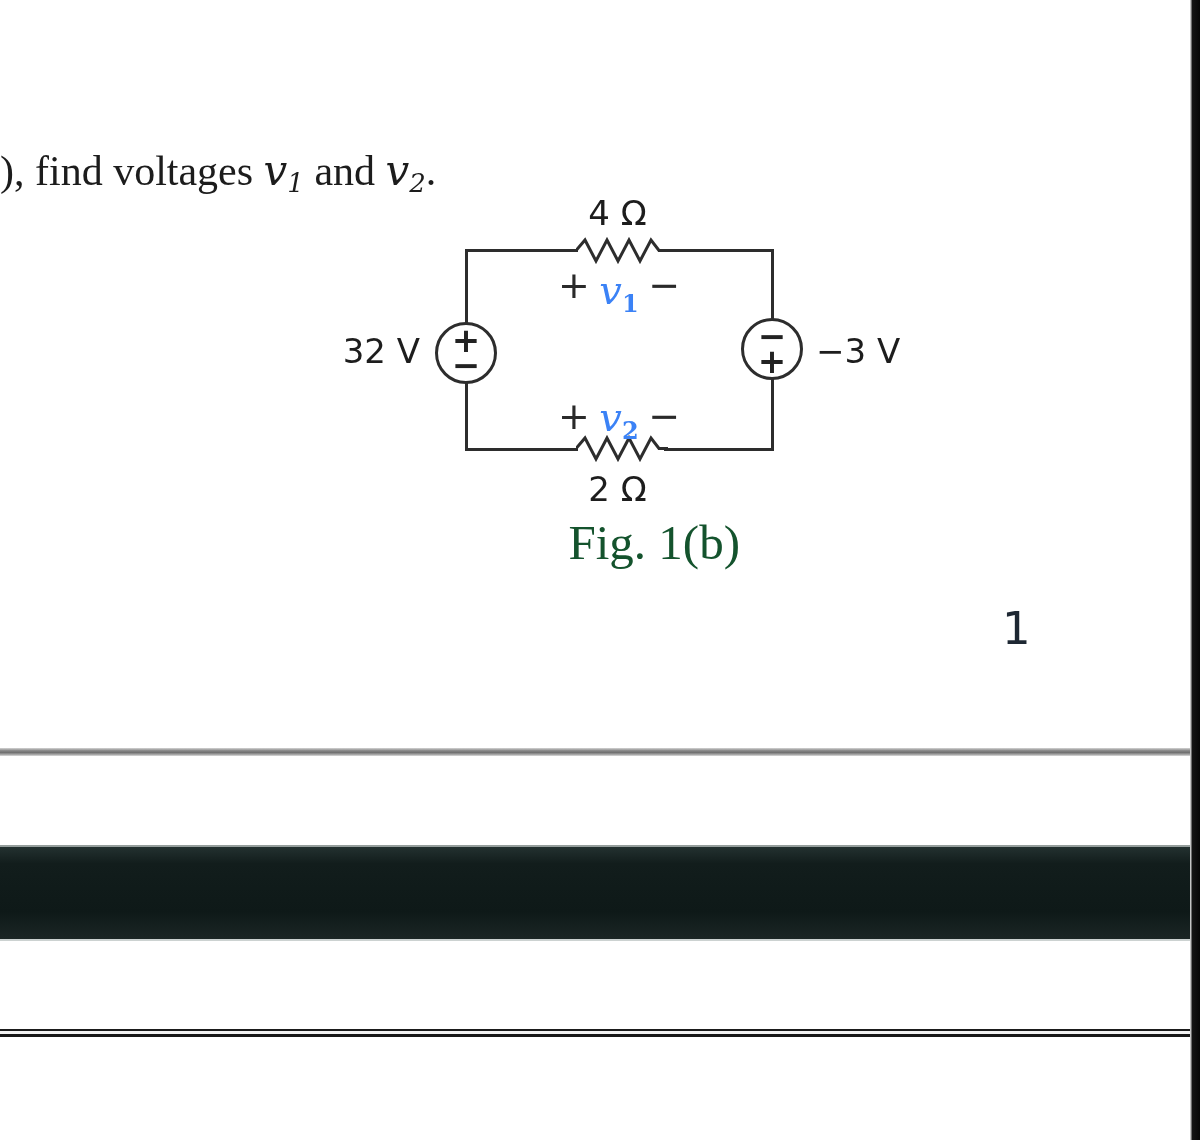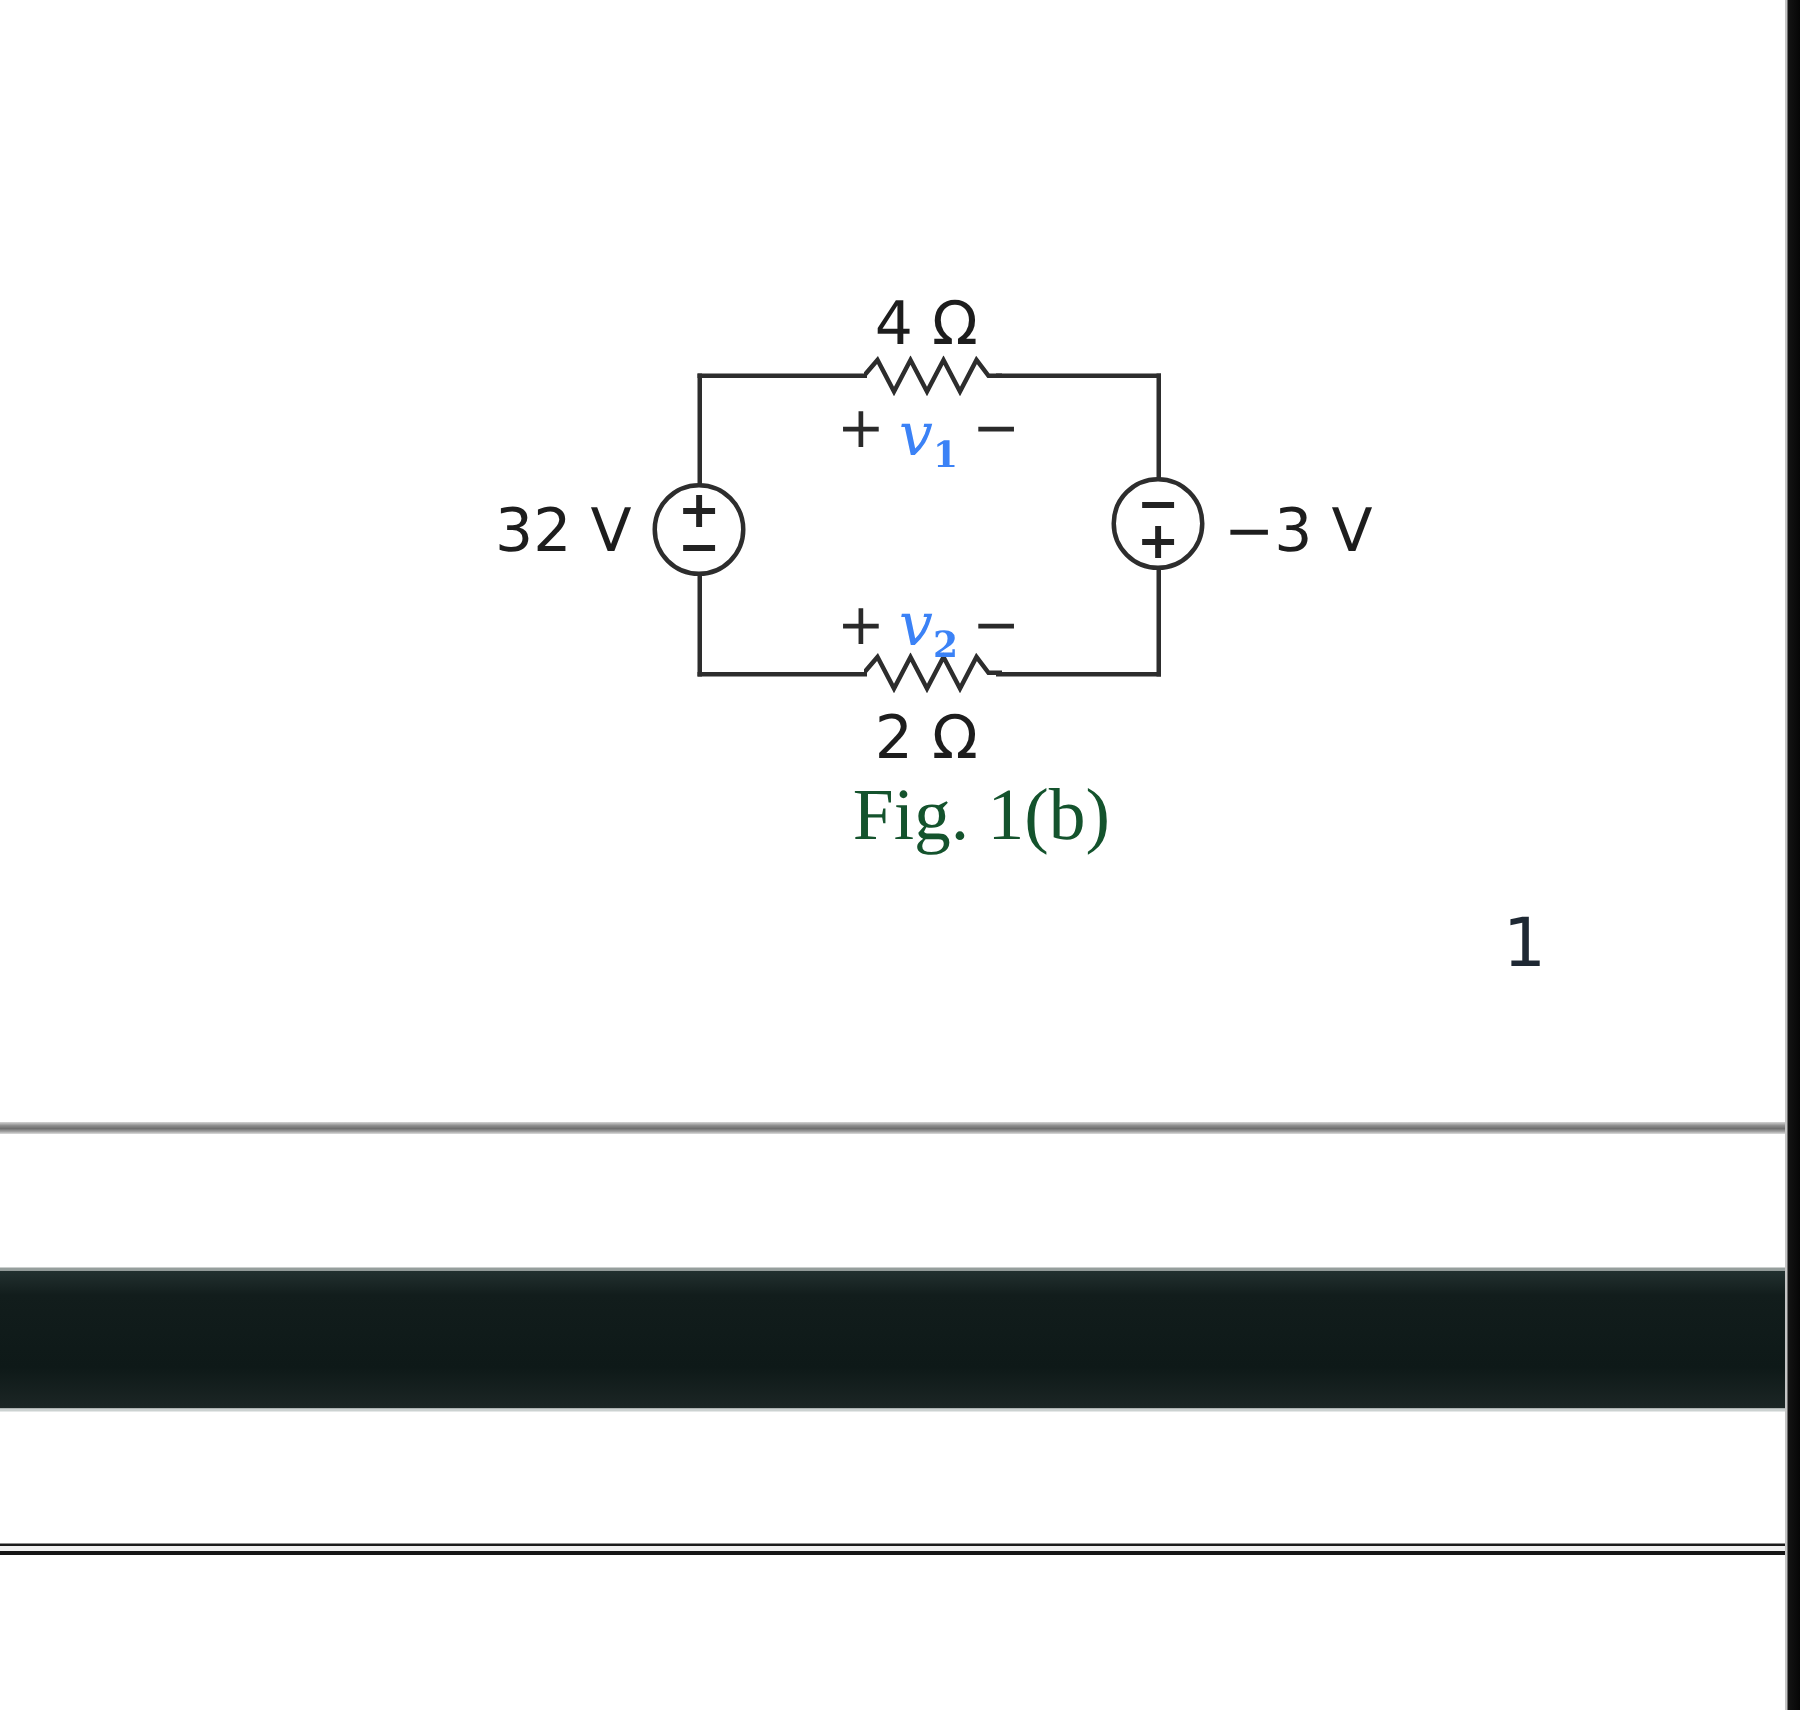--- a/index.html
+++ b/index.html
@@ -21,21 +21,21 @@
   .res-svg { position:absolute; width:92px; height:27px; }
 
   
   .source { position:absolute; width:62px; height:62px; border:3px solid #2d2d2d;
             border-radius:50%; background:#fff; display:flex; flex-direction:column;
             align-items:center; justify-content:center; }
   .source .sign { font-family:"DejaVu Sans", sans-serif; font-size:34px; font-weight:bold;
                   line-height:25px; color:#222; }
 
   
-  .lbl-sans { position:absolute; font-family:"DejaVu Sans", sans-serif; font-size:40px;
+  .lbl-sans { position:absolute; font-family:"DejaVu Sans", sans-serif; font-size:34px;
               color:#1d1d1d; line-height:1; white-space:nowrap; }
   .res-lbl  { width:125px; text-align:center; }
   .vrow { position:absolute; width:122px; height:44px; display:flex;
           justify-content:space-between; align-items:center; }
   .vrow .pm { font-family:"DejaVu Sans", sans-serif; font-size:38px; color:#2a2a2a; line-height:1; }
   .vrow .vname { font-family:"DejaVu Serif", serif; font-style:italic; font-size:40px;
                  color:#3b82f6; line-height:1; position:relative; }
   .vrow .vname sub { font-style:normal; font-weight:bold; font-size:24px;
                      line-height:0; vertical-align:-8px; }
   .vrow-1 .vname { top:5px; }
@@ -56,20 +56,23 @@
   .rule-double { position:absolute; left:0; top:1029px; width:1200px; height:9px;
                  background:linear-gradient(180deg,#1b1b1b 0px,#1b1b1b 2px,#f1f1f1 2px,#f1f1f1 5px,#161616 5px,#161616 8px,#ffffff 8px); }
   .edge-bar-right { position:absolute; left:1190px; top:0; width:10px; height:1140px; z-index:20;
                     background:linear-gradient(90deg,#c4c4c4 0px,#c4c4c4 1px,#6b6b6b 1px,#6b6b6b 2px,#141414 2px,#060606 100%); }
 </style>
 </head>
 <body>
 
 <div class="page">
 
+  <div class="problem">
+    <span>), find voltages </span><span class="var"><span>v</span><sub>1</sub></span><span> and </span><span class="var"><span>v</span><sub>2</sub></span><span>.</span>
+  </div>
 
   <div>
 
     <div class="wire-h" style="left:465px; top:249px; width:113px;"></div>
     <div class="wire-h" style="left:664px; top:249px; width:110px;"></div>
 
     <div class="wire-h" style="left:465px; top:448px; width:113px;"></div>
     <div class="wire-h" style="left:664px; top:448px; width:110px;"></div>
 
     <div class="wire-v" style="left:465px; top:249px; height:75px;"></div>

